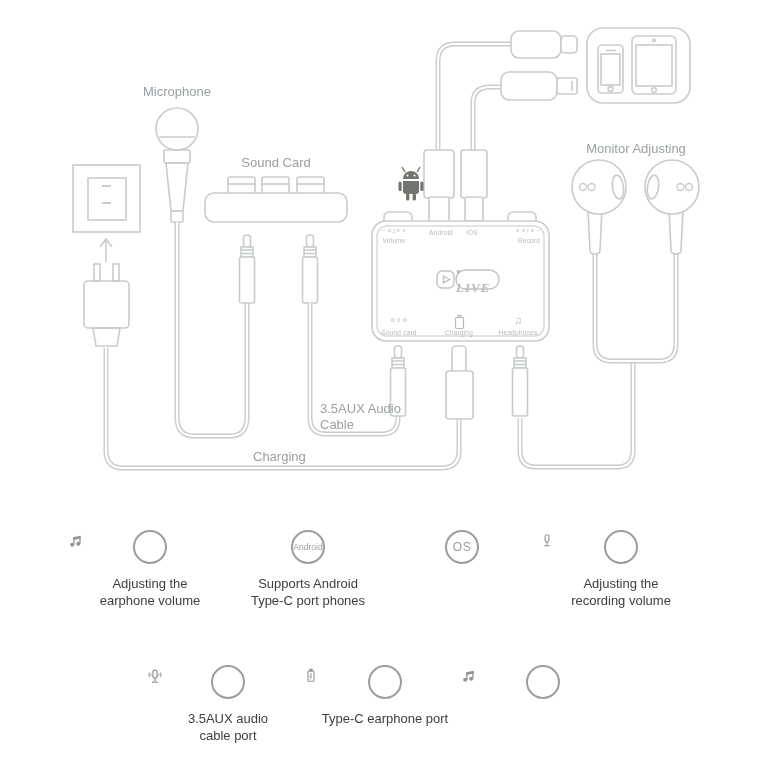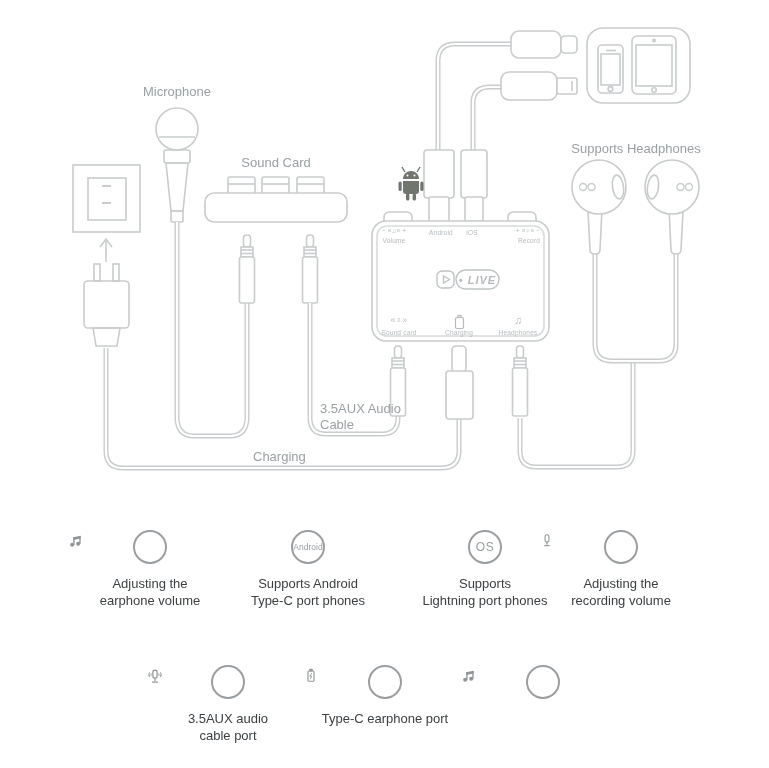--- a/index.html
+++ b/index.html
@@ -5,22 +5,22 @@
   html,body{margin:0;padding:0;background:#fff;}
   .stage{position:relative;width:769px;height:768px;background:#ffffff;overflow:hidden;
          font-family:"Liberation Sans", sans-serif;}
   svg{position:absolute;left:0;top:0;}
   .lbl{position:absolute;color:#9aa0a3;font-size:13px;line-height:16px;white-space:pre-line;}
   .lbl.center{transform:translateX(-50%);text-align:center;}
   .tiny{position:absolute;color:#b5babd;font-size:6.5px;line-height:8px;transform:translateX(-50%);
         text-align:center;white-space:nowrap;letter-spacing:.2px;}
   .tinyicon{position:absolute;color:#b5babd;transform:translateX(-50%);text-align:center;}
   .logo-live{position:absolute;left:456px;top:270px;width:43px;height:19px;display:flex;
-             align-items:center;justify-content:center;color:#b7bbbe;font-size:11px;
-             font-style:italic;font-weight:bold;letter-spacing:1px;}
+             align-items:center;justify-content:center;color:#b7bbbe;font-size:13px;
+             font-style:italic;font-weight:bold;letter-spacing:1px;font-family:Liberation Serif, serif;}
   .feature{position:absolute;width:170px;transform:translateX(-50%);display:flex;
            flex-direction:column;align-items:center;}
   .ficon{width:34px;height:34px;border:2px solid #9a9ea1;border-radius:50%;display:flex;
          align-items:center;justify-content:center;color:#8f9496;box-sizing:border-box;}
   .ficon .itxt{font-size:8.5px;color:#9a9ea1;}
   .ficon .itxt.big{font-size:12px;letter-spacing:.5px;}
   .caption{margin-top:11px;color:#3c4043;font-size:13px;line-height:17px;text-align:center;
            white-space:pre-line;}
 </style>
 </head>
@@ -212,21 +212,21 @@
         <circle cx="672" cy="187" r="27" fill="#fff"></circle>
         <ellipse cx="653" cy="187" rx="5.5" ry="12" transform="rotate(8 653 187)"></ellipse>
         <circle cx="680.5" cy="187" r="3.5" stroke-width="1.4"></circle>
         <circle cx="689" cy="187" r="3.5" stroke-width="1.4"></circle>
       </g>
     </g>
   </svg>
 
   <div class="lbl center" style="left:177px;top:84px;">Microphone</div>
   <div class="lbl center" style="left:276px;top:155px;">Sound Card</div>
-  <div class="lbl center" style="left:636px;top:141px;">Supports Headphones</div>
+  <div class="lbl center" style="left:636px;top:141px;">Monitor Adjusting</div>
   <div class="lbl" style="left:320px;top:401px;">3.5AUX Audio
 Cable</div>
   <div class="lbl" style="left:253px;top:449px;">Charging</div>
 
   <div class="tiny" style="left:394px;top:227px;">− «♫» +</div>
   <div class="tiny" style="left:394px;top:237px;">Volume</div>
   <div class="tiny" style="left:441px;top:229px;">Android</div>
   <div class="tiny" style="left:472px;top:229px;">iOS</div>
   <div class="tiny" style="left:528px;top:227px;">+ «♀» −</div>
   <div class="tiny" style="left:529px;top:237px;">Record</div>
@@ -255,26 +255,24 @@
   </div>
 
   <div class="feature" style="left:308px;top:530px;">
     <div class="ficon">
       <span class="itxt">Android</span>
     </div>
     <div class="caption">Supports Android
 Type-C port phones</div>
   </div>
 
-  <div class="feature" style="left:485px;top:530px;">
+  <div class="feature" style="left:462px;top:530px;">
     <div class="ficon">
       <span class="itxt big">OS</span>
     </div>
-    <div class="caption">Supports
-Lightning port phones</div>
   </div>
 
   <div class="feature" style="left:621px;top:530px;">
     <div class="ficon">
       <svg width="22" height="22" viewBox="0 0 40 40">
         <g fill="none" stroke="#8f9496" stroke-width="2">
           <rect x="16.5" y="8.5" width="7" height="13.5" rx="3.5"></rect>
           <line x1="20" y1="22" x2="20" y2="27"></line>
           <line x1="15" y1="28.5" x2="25" y2="28.5"></line>
         </g>

